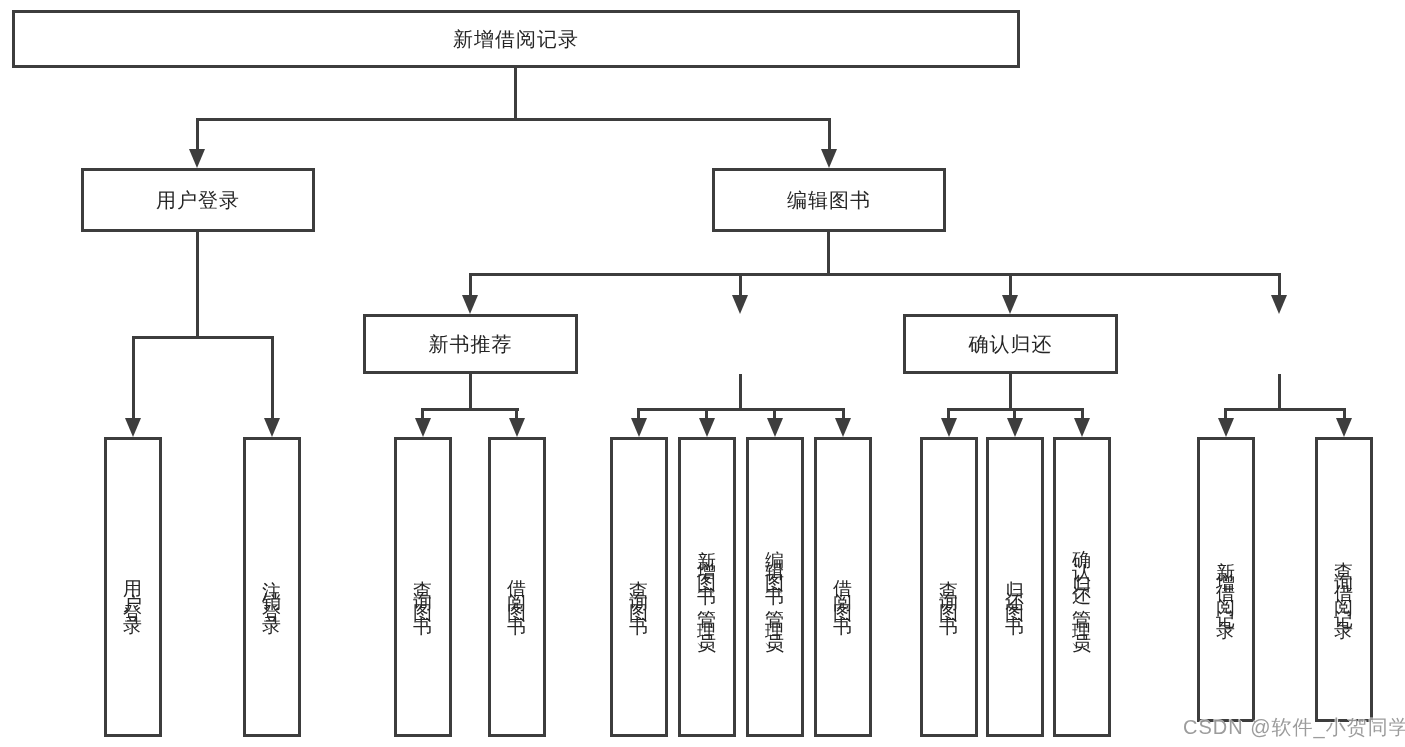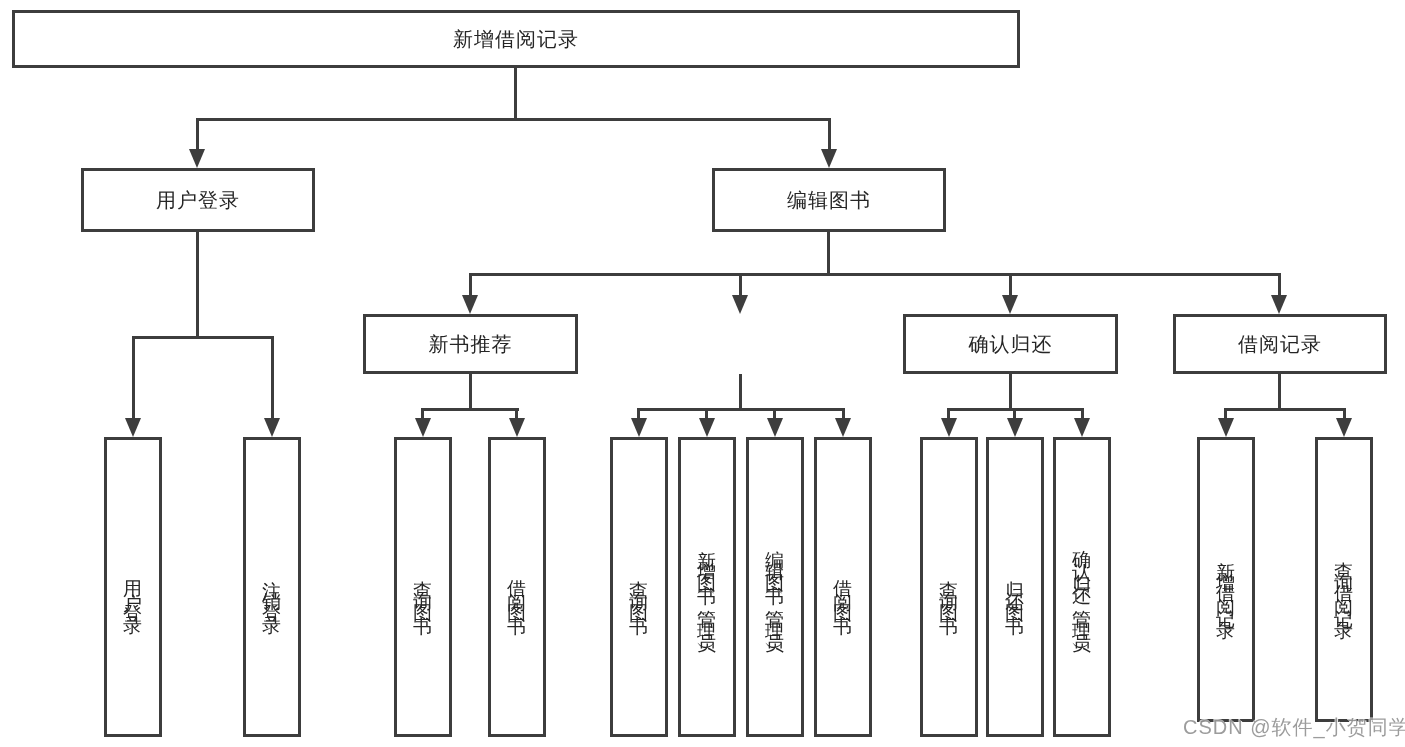--- a/index.html
+++ b/index.html
@@ -62,21 +62,20 @@
   <div class="arr" style="left:462px;top:295px;"></div>
   <div class="vl" style="left:739px;top:273px;height:24px;"></div>
   <div class="arr" style="left:732px;top:295px;"></div>
   <div class="vl" style="left:1009px;top:273px;height:24px;"></div>
   <div class="arr" style="left:1002px;top:295px;"></div>
   <div class="vl" style="left:1278px;top:273px;height:24px;"></div>
   <div class="arr" style="left:1271px;top:295px;"></div>
 
   <div class="box" style="left:363px;top:314px;width:215px;height:60px;">新书推荐</div>
   <div class="box" style="left:903px;top:314px;width:215px;height:60px;">确认归还</div>
-  <div class="box" style="left:1173px;top:314px;width:214px;height:60px;">借阅记录</div>
 
   <div class="vl" style="left:469px;top:374px;height:34px;"></div>
   <div class="hl" style="left:421px;top:408px;width:98px;"></div>
   <div class="vl" style="left:421px;top:408px;height:11px;"></div>
   <div class="arr" style="left:415px;top:418px;"></div>
   <div class="vl" style="left:515px;top:408px;height:11px;"></div>
   <div class="arr" style="left:509px;top:418px;"></div>
 
   <div class="vl" style="left:739px;top:374px;height:34px;"></div>
   <div class="hl" style="left:637px;top:408px;width:208px;"></div>

